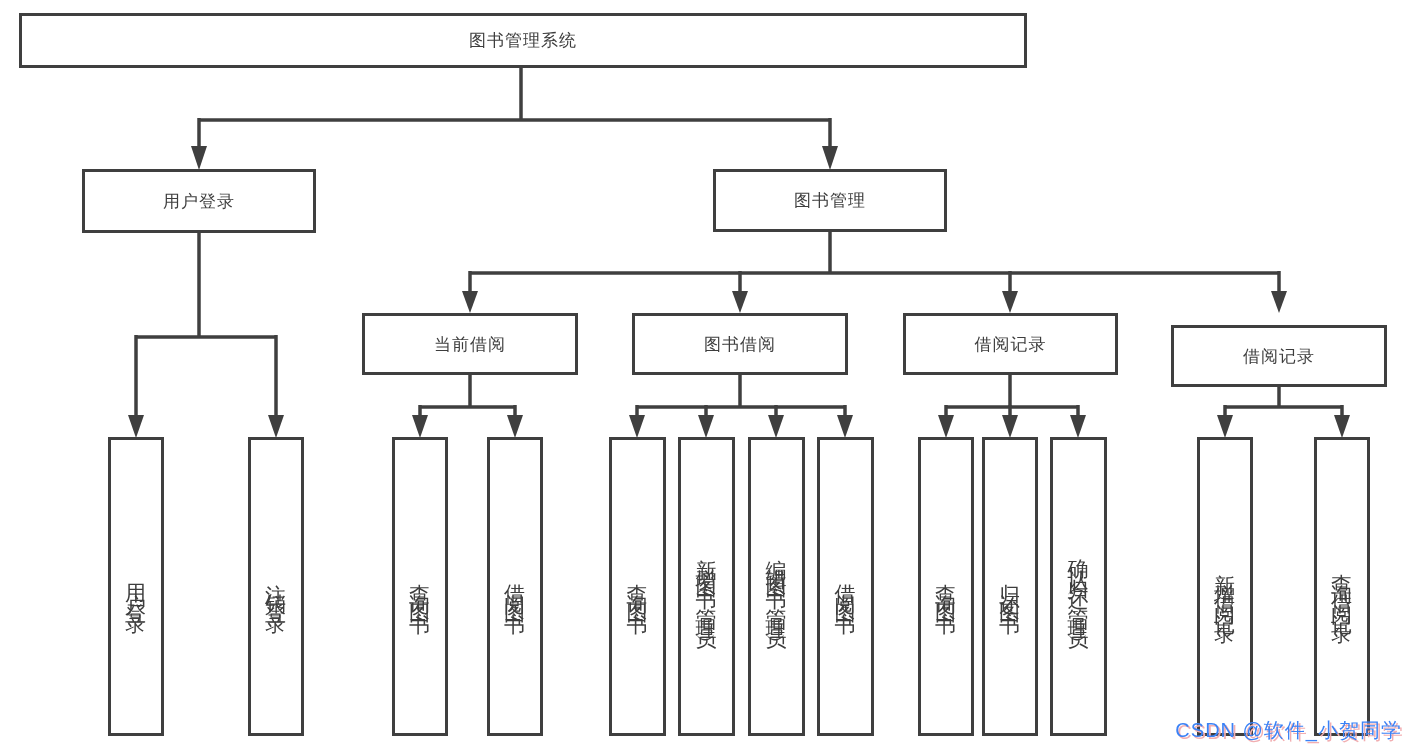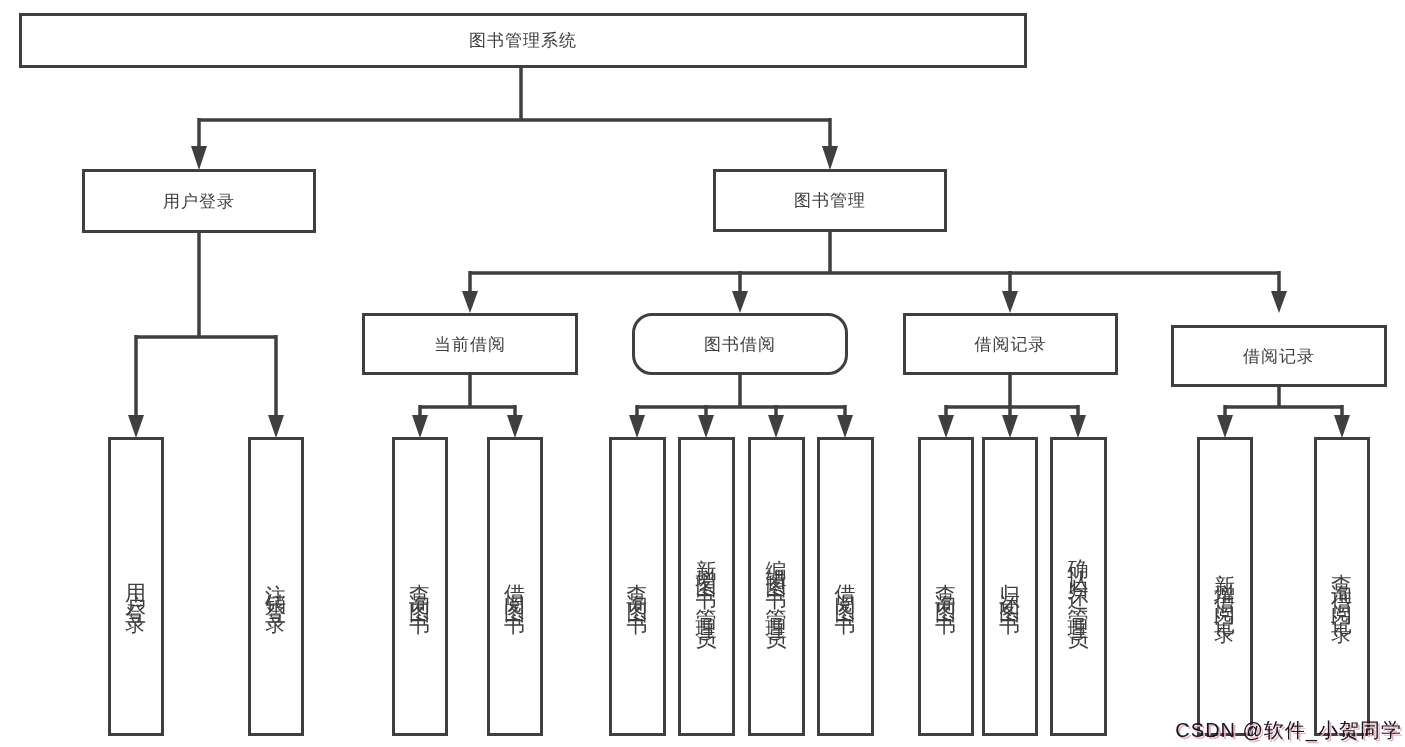--- a/index.html
+++ b/index.html
@@ -40,21 +40,21 @@
     letter-spacing: 10px;
     line-height: 1;
     white-space: nowrap;
   }
   .watermark {
     position: absolute;
     right: 3px;
     bottom: 3px;
     font-size: 20px;
     letter-spacing: 1px;
-    color: #0f172a;
+    color: #3b82f6;
     text-shadow: 2px 2px 0 #f2aeb1;
     z-index: 5;
     white-space: nowrap;
   }
 </style>
 </head>
 <body>
 
 <div class="canvas">
 
@@ -123,21 +123,21 @@
       <path d="M1334 415 L1350 415 L1342 438 Z"></path>
     </g>
   </svg>
 
   <div class="node hnode" style="left:19px; top:13px; width:1008px; height:55px;">图书管理系统</div>
 
   <div class="node hnode" style="left:82px; top:169px; width:234px; height:64px;">用户登录</div>
   <div class="node hnode" style="left:713px; top:169px; width:234px; height:63px;">图书管理</div>
 
   <div class="node hnode" style="left:362px; top:313px; width:216px; height:62px;">当前借阅</div>
-  <div class="node hnode" style="left:632px; top:313px; width:216px; height:62px;border-radius:20px;">图书借阅</div>
+  <div class="node hnode" style="left:632px; top:313px; width:216px; height:62px;">图书借阅</div>
   <div class="node hnode" style="left:903px; top:313px; width:215px; height:62px;">借阅记录</div>
   <div class="node hnode" style="left:1171px; top:313px; width:216px; height:62px;margin-top:12px;">借阅记录</div>
 
   <div class="node vnode" style="left:108px; top:437px; width:56px; height:299px;">用户登录</div>
   <div class="node vnode" style="left:248px; top:437px; width:56px; height:299px;">注销登录</div>
 
   <div class="node vnode" style="left:392px; top:437px; width:56px; height:299px;">查询图书</div>
   <div class="node vnode" style="left:487px; top:437px; width:56px; height:299px;">借阅图书</div>
 
   <div class="node vnode" style="left:609px; top:437px; width:57px; height:299px;">查询图书</div>

